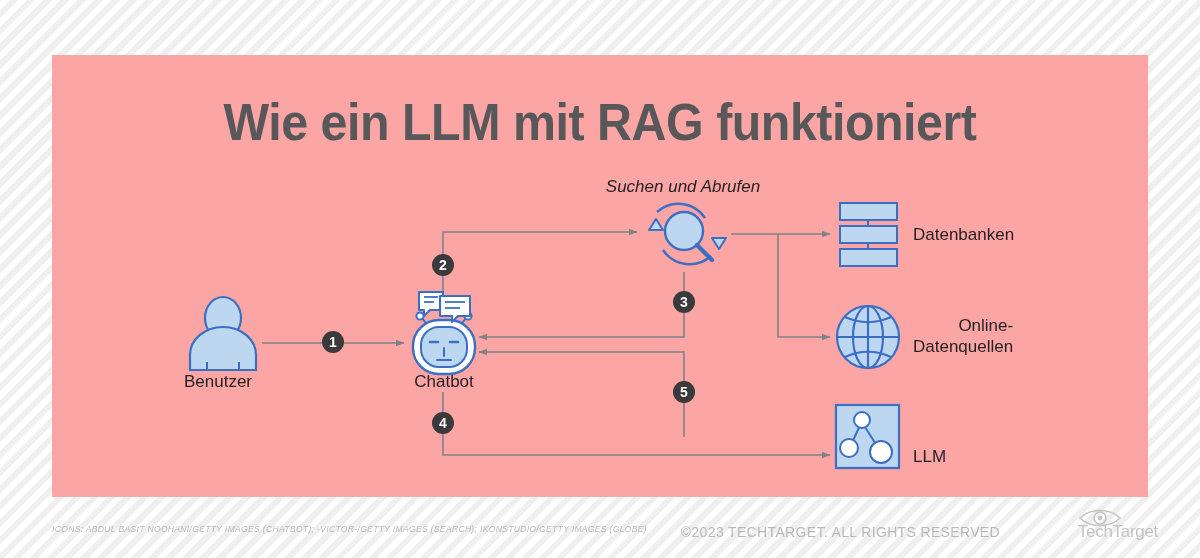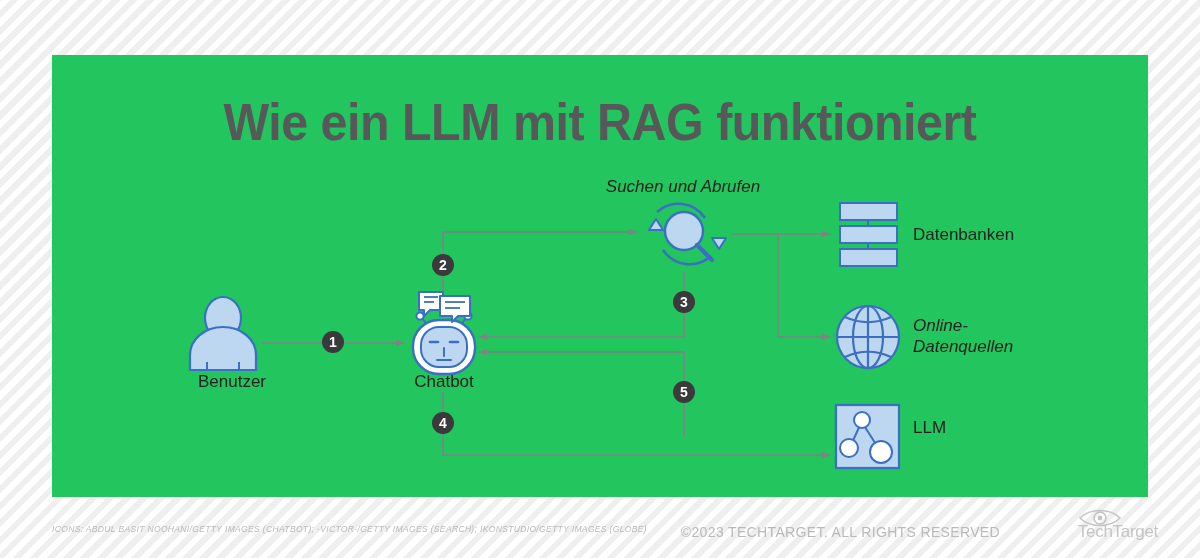--- a/index.html
+++ b/index.html
@@ -22,21 +22,21 @@
     position: relative;
   }
 
   
   #card {
     position: absolute;
     left: 52px;
     top: 55px;
     width: 1096px;
     height: 442px;
-    background: #22c55e;
+    background: #fca5a5;
   }
 
   
   #title {
     position: absolute;
     left: 0;
     top: 37px;
     width: 1096px;
     text-align: center;
     font-family: "Liberation Sans Narrow", "Liberation Sans", sans-serif;
@@ -58,32 +58,33 @@
     pointer-events: none;
   }
 
   
   .node-label {
     position: absolute;
     font-size: 17px;
     color: #231f20;
     white-space: nowrap;
     line-height: 1.25;
+    text-align: right;
   }
   .label-center {
     text-align: center;
     transform: translateX(-50%);
   }
 
   #label-search   { left: 683px; top: 176px; font-style: italic; }
-  #label-user     { left: 232px; top: 371px; text-align: center; }
+  #label-user     { left: 218px; top: 371px; text-align: center; }
   #label-chatbot  { left: 444px; top: 371px; text-align: right; }
   #label-db       { left: 913px; top: 224px; }
-  #label-online   { left: 913px; top: 315px; font-style: italic; }
-  #label-llm      { left: 913px; top: 417px; }
+  #label-online   { left: 913px; top: 315px; }
+  #label-llm      { left: 913px; top: 446px; }
 
   
   #credits {
     position: absolute;
     left: 52px;
     top: 524px;
     font-size: 8.5px;
     letter-spacing: 0.35px;
     color: #b9b9b9;
     white-space: nowrap;

